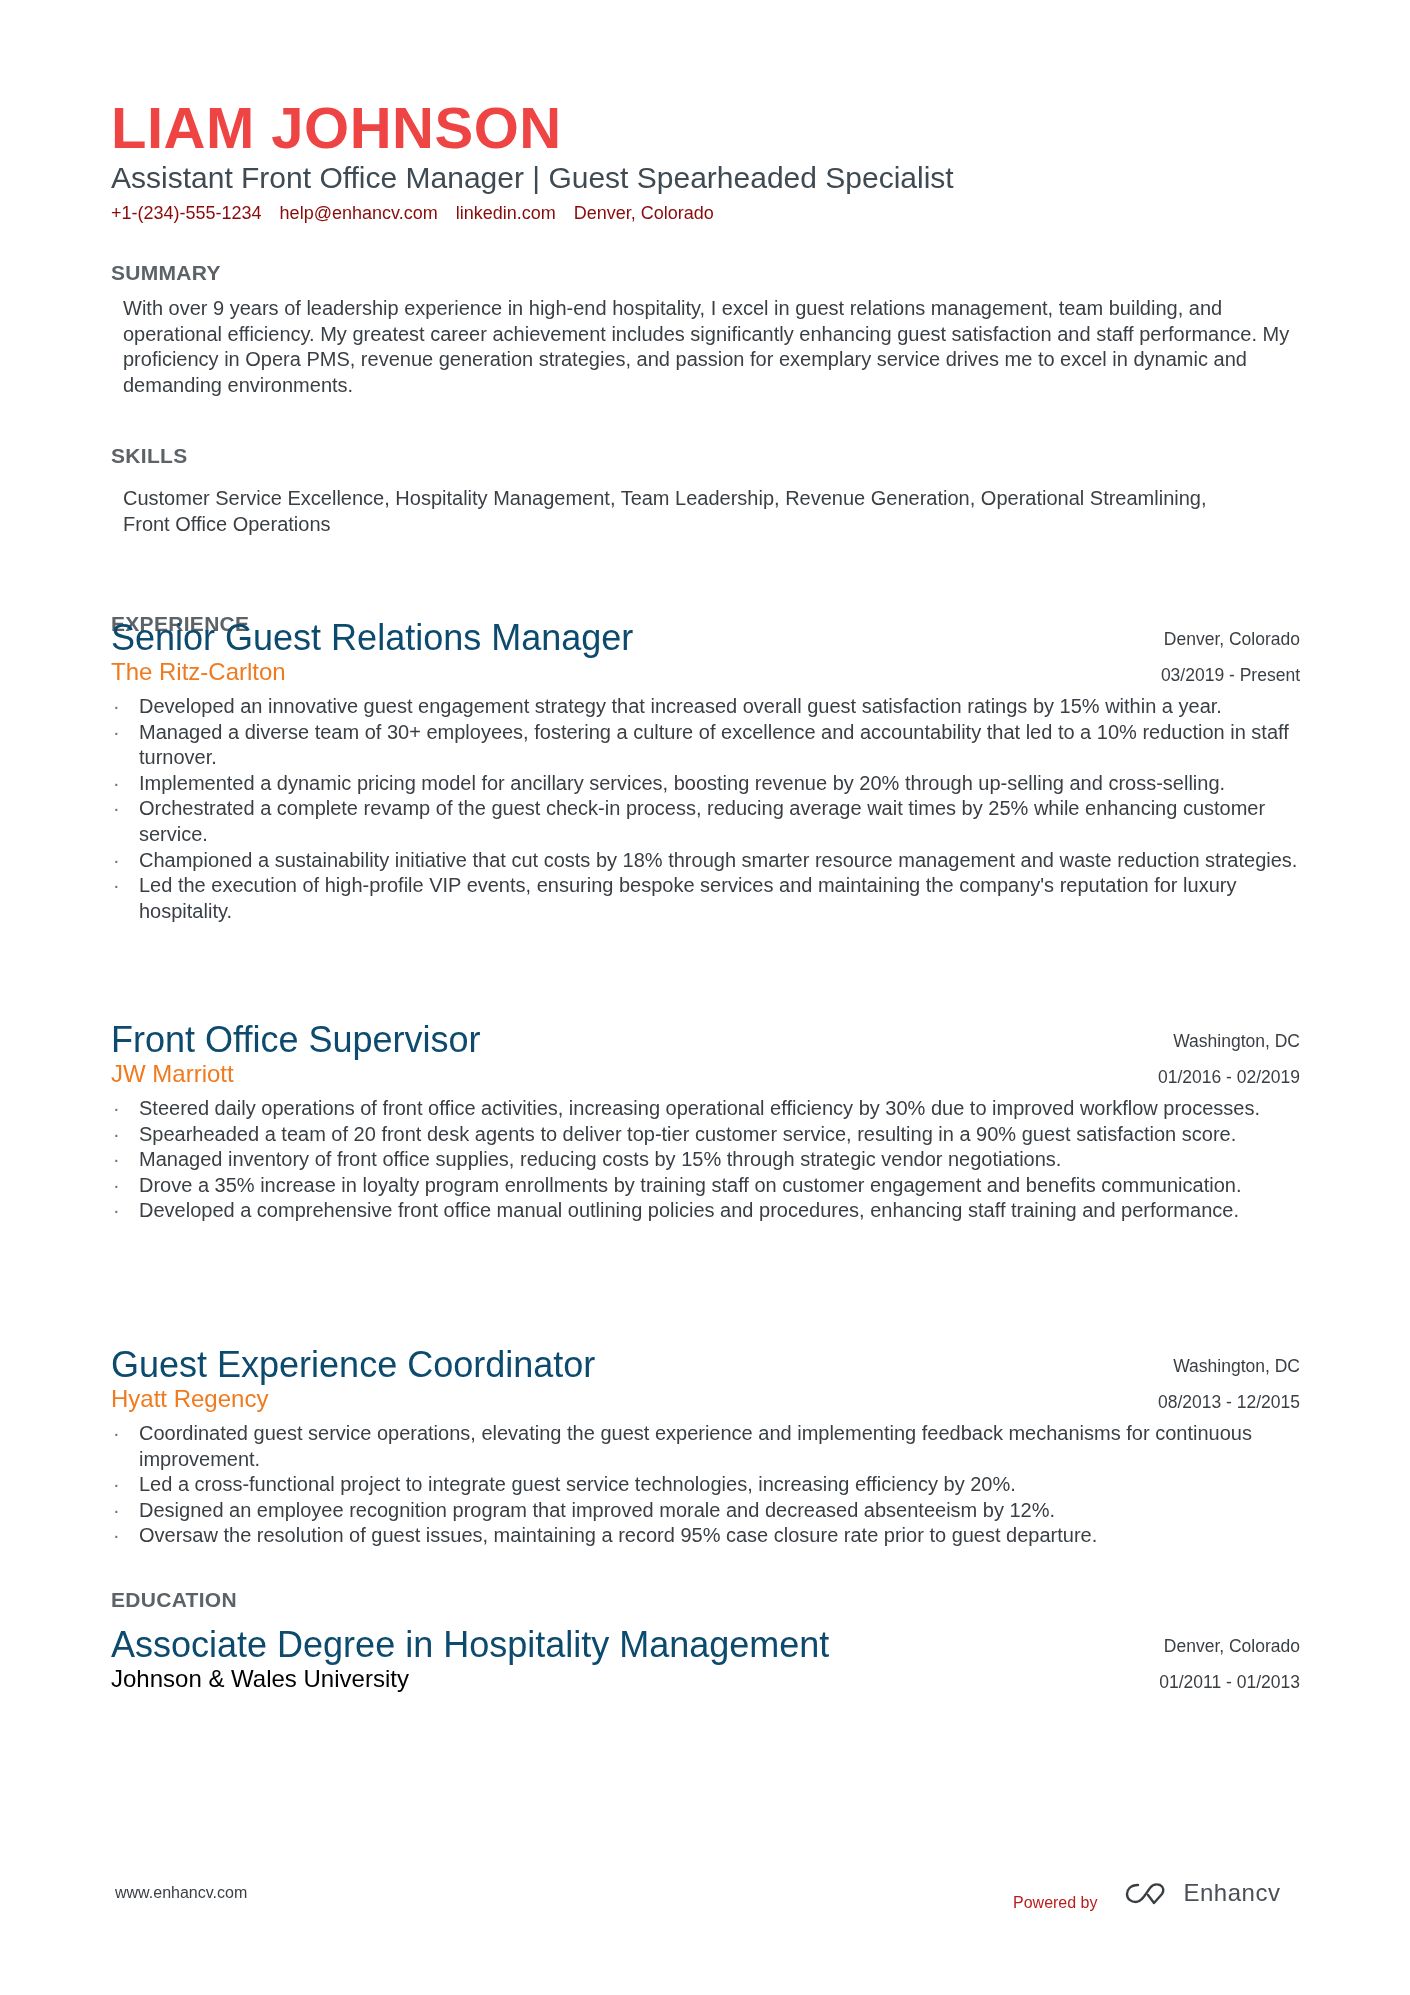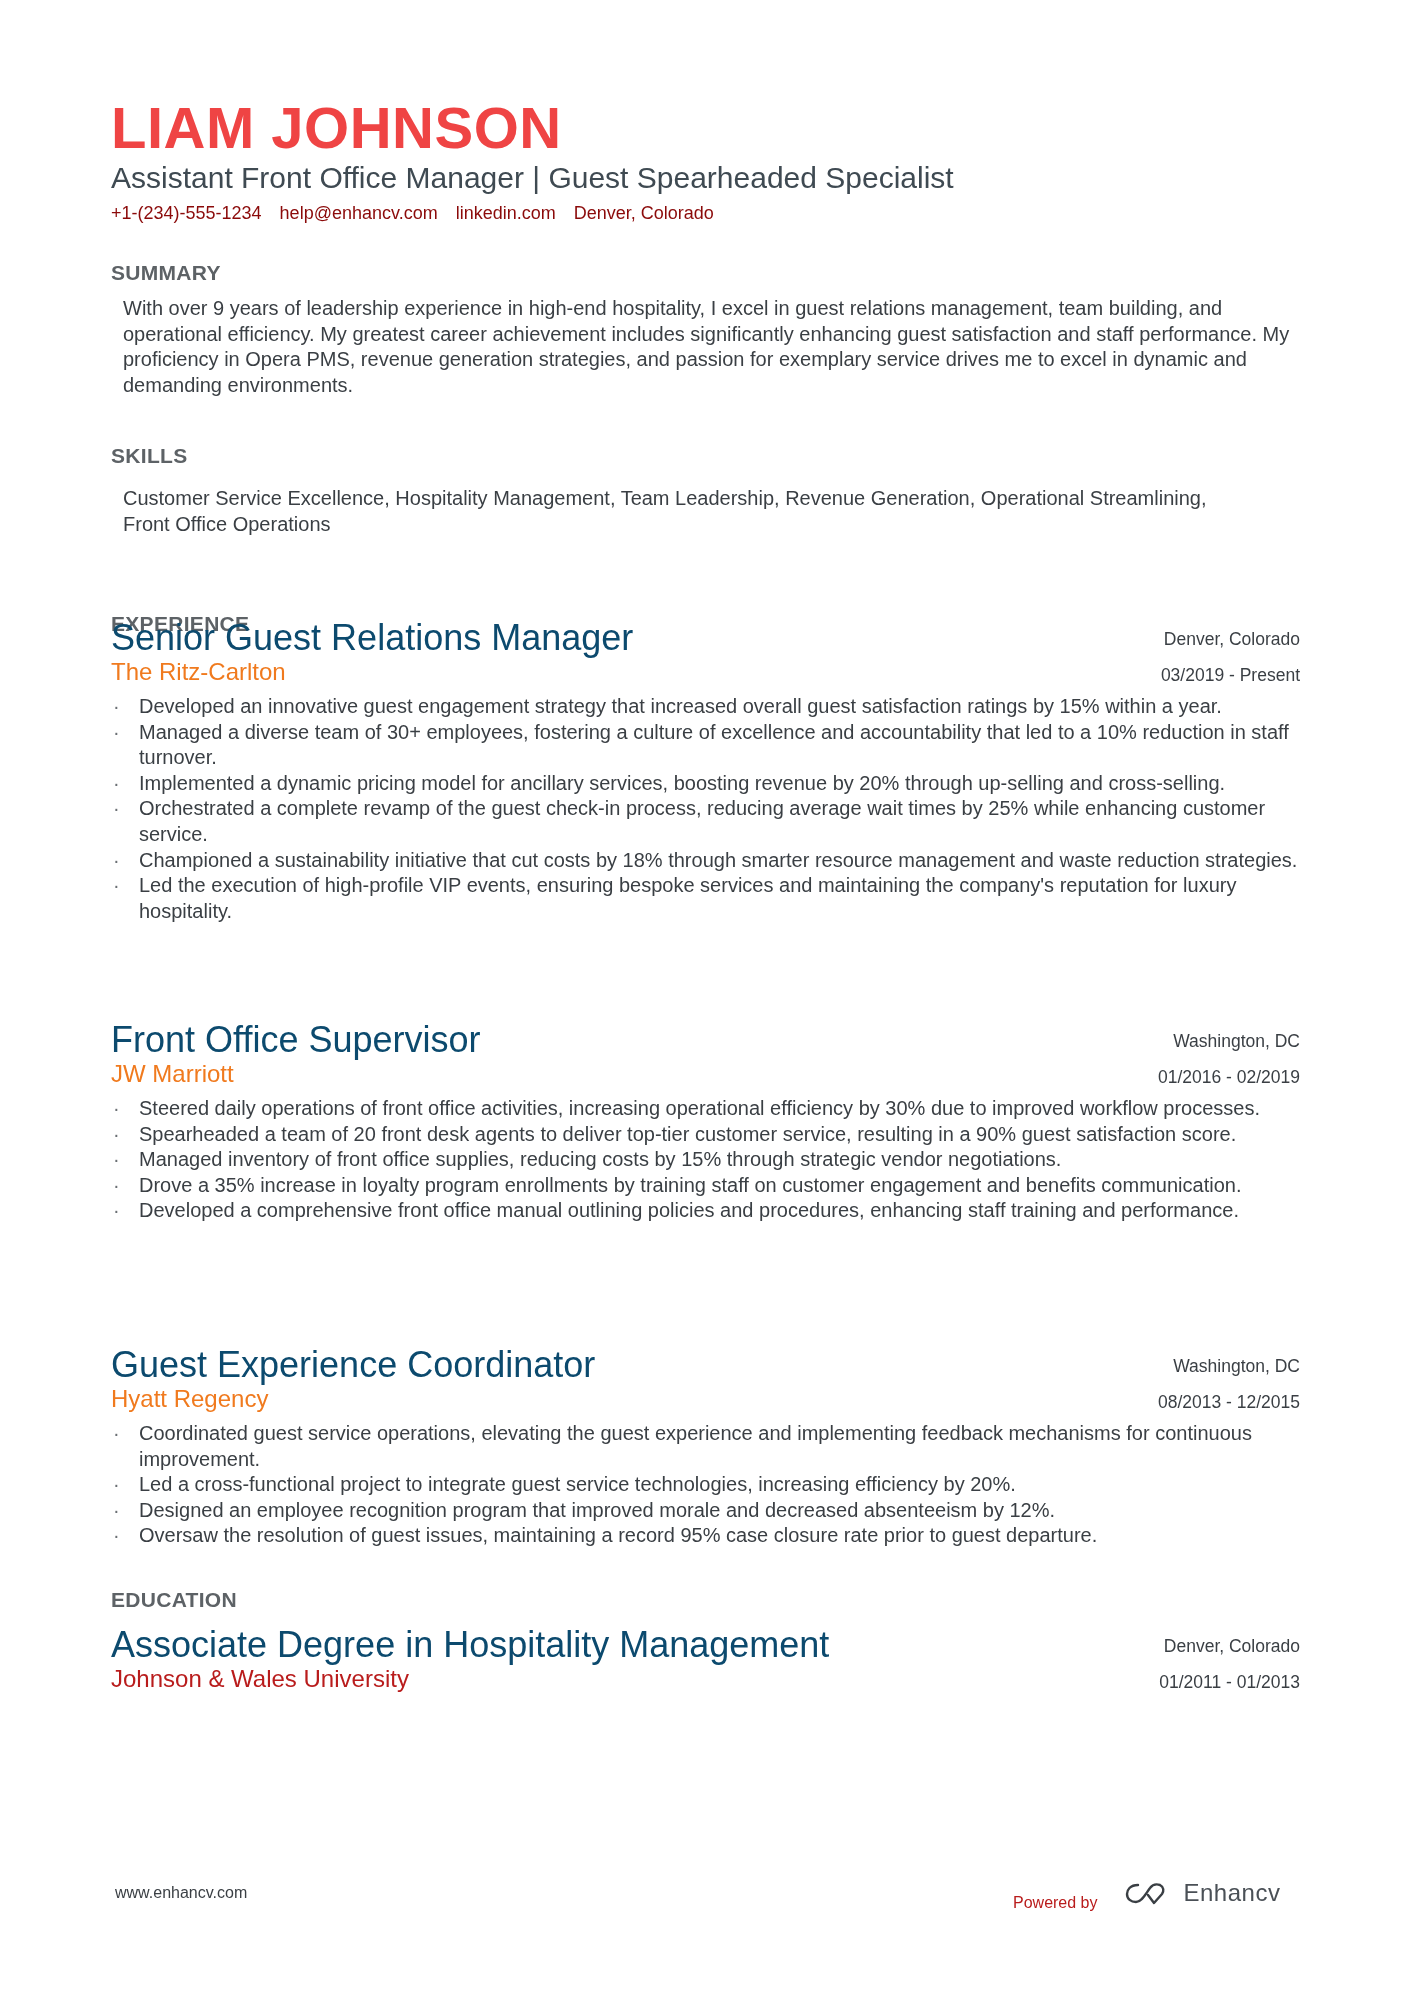--- a/index.html
+++ b/index.html
@@ -33,21 +33,21 @@
     font-size: 20px; line-height: 25.6px; color: #3a3f44; margin-left: 12px;
   }
   .job { position: absolute; left: 0; width: 1189px; }
   .job-title {
     font-size: 36px; color: #0c4a6e; line-height: 36px; white-space: nowrap;
   }
   .job-company {
     font-size: 24px; color: #f07a1e; line-height: 32px; white-space: nowrap;
   }
   .edu-school {
-    font-size: 24px; color: #b91c1c; line-height: 32px; white-space: nowrap;
+    font-size: 24px; color: #000000; line-height: 32px; white-space: nowrap;
   }
   .meta {
     position: absolute; right: 0; text-align: right;
     font-size: 17.5px; color: #3a3f44; line-height: 22px; white-space: nowrap;
   }
   .meta.loc { top: 8px; }
   .meta.date { top: 44px; }
   ul.bullets {
     list-style: none; margin: 0; padding: 0;
     margin-top: 6px;

